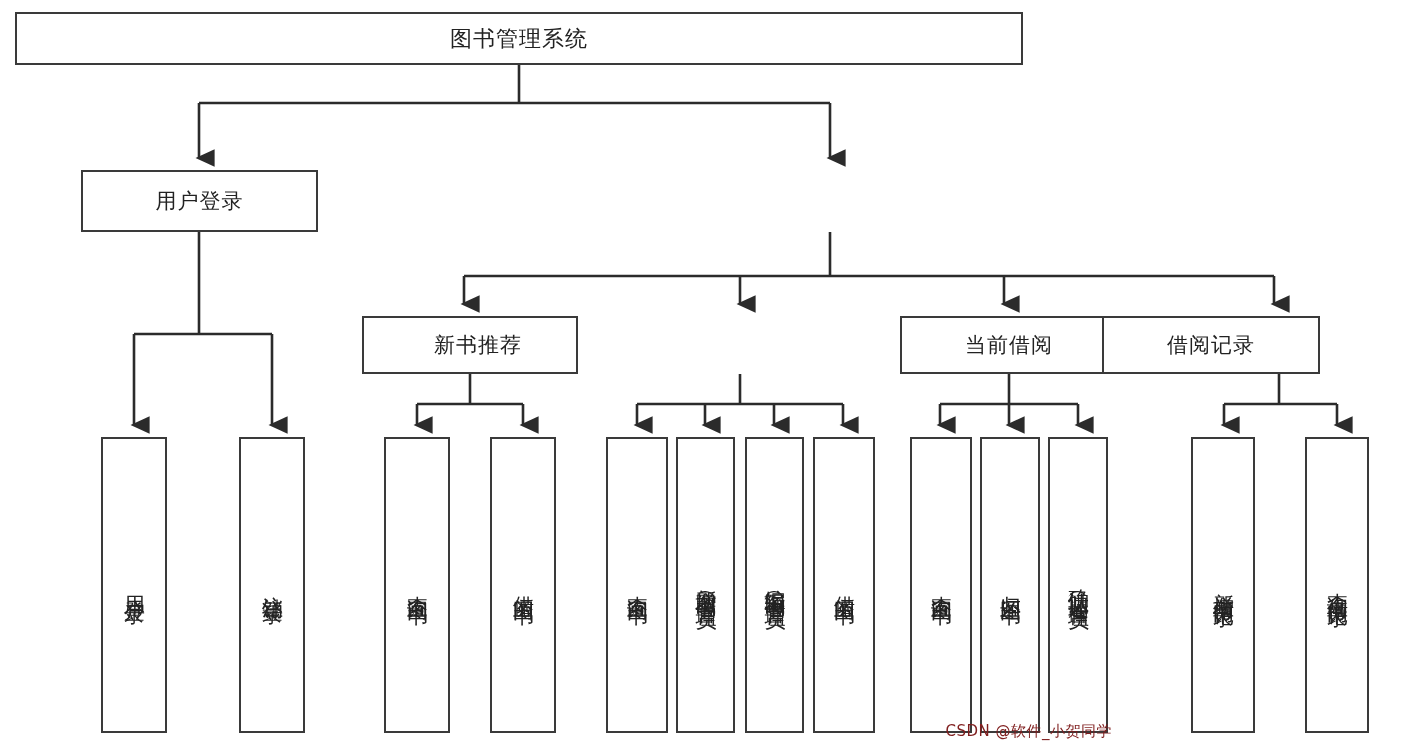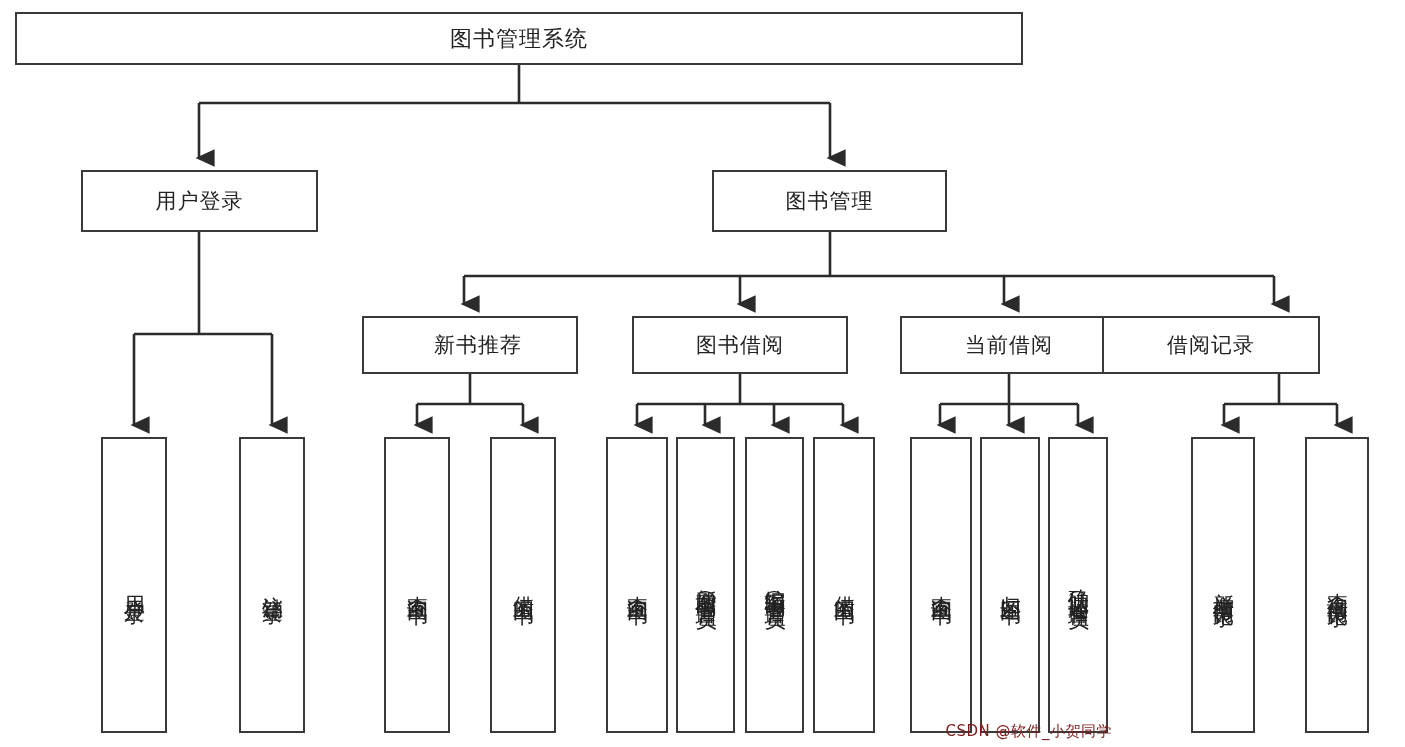--- a/index.html
+++ b/index.html
@@ -115,29 +115,23 @@
     </g>
   </svg>
 
   <div class="node h-label root" style="left:15px;top:12px;width:1008px;height:53px;">
     <span>图书管理系统</span>
   </div>
 
   <div class="node h-label" style="left:81px;top:170px;width:237px;height:62px;">
     <span>用户登录</span>
   </div>
-  <div class="node h-label" style="left:712px;top:170px;width:235px;height:62px;">
-    <span>图书管理</span>
-  </div>
 
   <div class="node h-label" style="left:362px;top:316px;width:216px;height:58px;padding-left:16px;">
     <span>新书推荐</span>
-  </div>
-  <div class="node h-label" style="left:632px;top:316px;width:216px;height:58px;">
-    <span>图书借阅</span>
   </div>
   <div class="node h-label" style="left:900px;top:316px;width:218px;height:58px;">
     <span>当前借阅</span>
   </div>
   <div class="node h-label" style="left:1102px;top:316px;width:218px;height:58px;">
     <span>借阅记录</span>
   </div>
 
   <div class="leaf" style="left:101px;top:437px;width:66px;height:296px;">
     <span class="vtext">用户登录</span>

